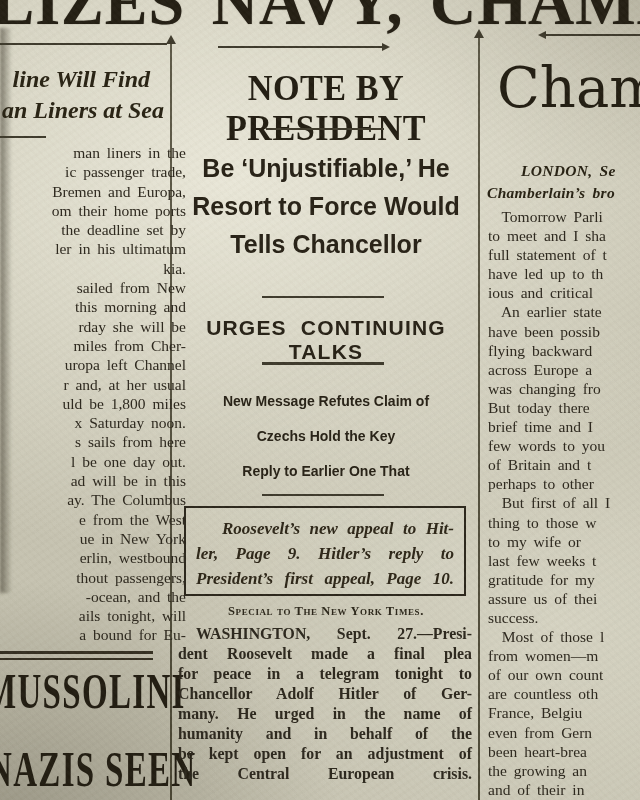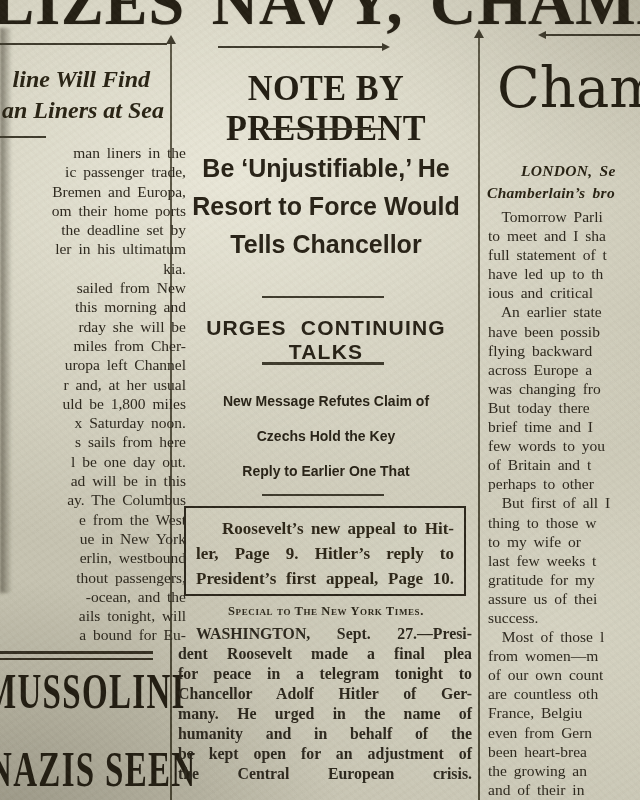--- a/index.html
+++ b/index.html
@@ -53,21 +53,21 @@
     line-height:40px;letter-spacing:.5px;color:#211c11;transform:scaleX(.95);transform-origin:center top;}
   .deck{left:182px;top:149px;width:288px;text-align:center;
     font-family:"Liberation Sans",sans-serif;font-weight:bold;font-size:25px;line-height:38px;color:#262015;}
   .crosshead{left:180px;top:316px;width:292px;text-align:center;
     font-family:"Liberation Sans",sans-serif;font-weight:bold;font-size:21px;
     letter-spacing:1.2px;word-spacing:7px;color:#262015;}
   .deck2{left:182px;top:384px;width:288px;text-align:center;
     font-family:"Liberation Sans",sans-serif;font-weight:bold;font-size:14px;line-height:35px;color:#262015;}
   .refer-box{left:184px;top:506px;width:282px;height:90px;border:2.5px solid #2a251a;
     box-sizing:border-box;padding:8px 10px 0 10px;background:rgba(255,252,238,.08);}
-  .refer{font-weight:bold;font-size:17px;line-height:25px;color:#2c2517;}
+  .refer{font-style:italic;font-weight:bold;font-size:17px;line-height:25px;color:#2c2517;}
   .refer .ln{text-align:justify;text-align-last:justify;}
   .refer .ln:first-child{text-indent:26px;}
   .credit{left:180px;top:604px;width:292px;text-align:center;font-weight:bold;font-size:12.5px;
     font-variant:small-caps;letter-spacing:.6px;color:#2b261a;}
   .cbody{left:178px;top:624px;width:294px;font-size:15.8px;line-height:20px;word-spacing:2px;}
   .cbody .ln{text-align:justify;text-align-last:justify;height:20px;overflow:visible;font-weight:bold;}
   .cbody .ln:first-child{text-indent:18px;}
 
   
   .rhead{left:497px;top:58px;font-family:"DejaVu Serif",serif;font-size:56px;line-height:60px;

